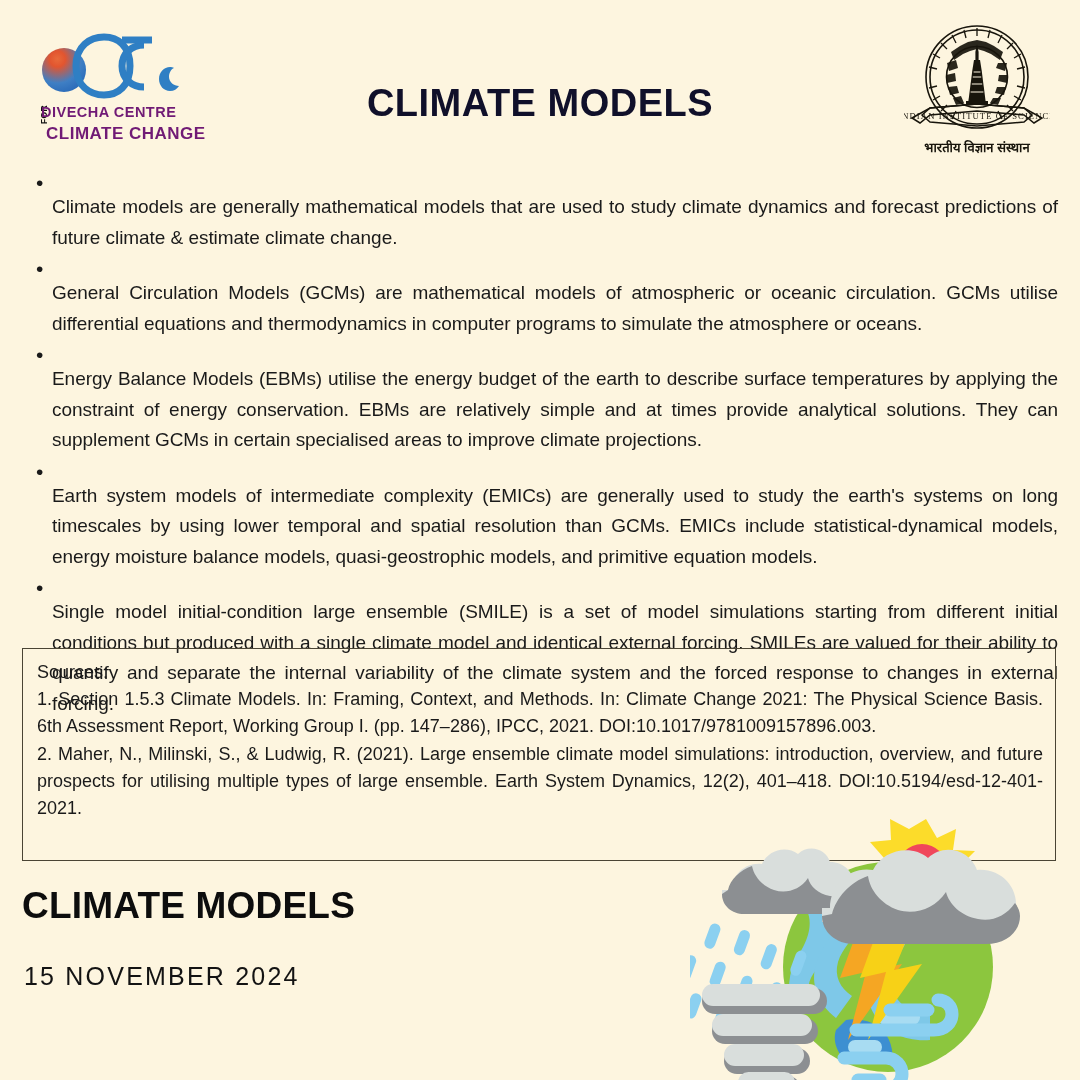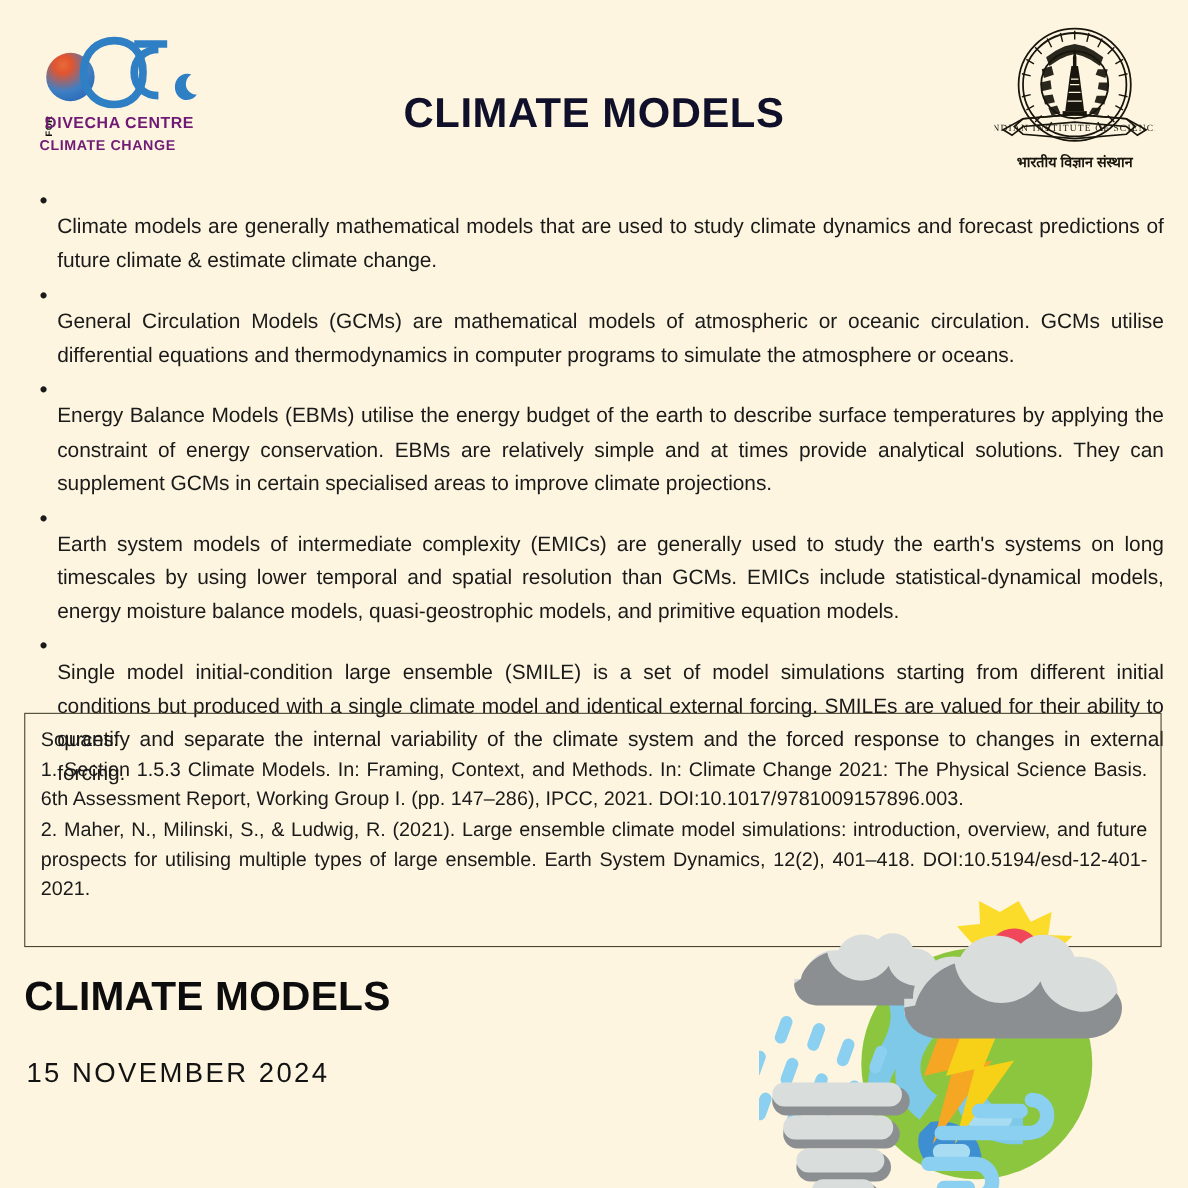--- a/index.html
+++ b/index.html
@@ -56,23 +56,23 @@
     white-space: nowrap;
   }
   .logo-left .txt1 {
     position: absolute;
     left: 5px;
     top: 72px;
     font-size: 14.5px;
   }
   .logo-left .txt2 {
     position: absolute;
-    left: 0;
+    left: 10px;
     top: 92px;
-    font-size: 13px;
+    font-size: 17px;
     text-align: right;
   }
   .logo-left .forword {
     position: absolute;
     left: 3px;
     top: 92px;
     font-size: 8.5px;
     font-weight: bold;
     color: #111;
     transform: rotate(-90deg);

